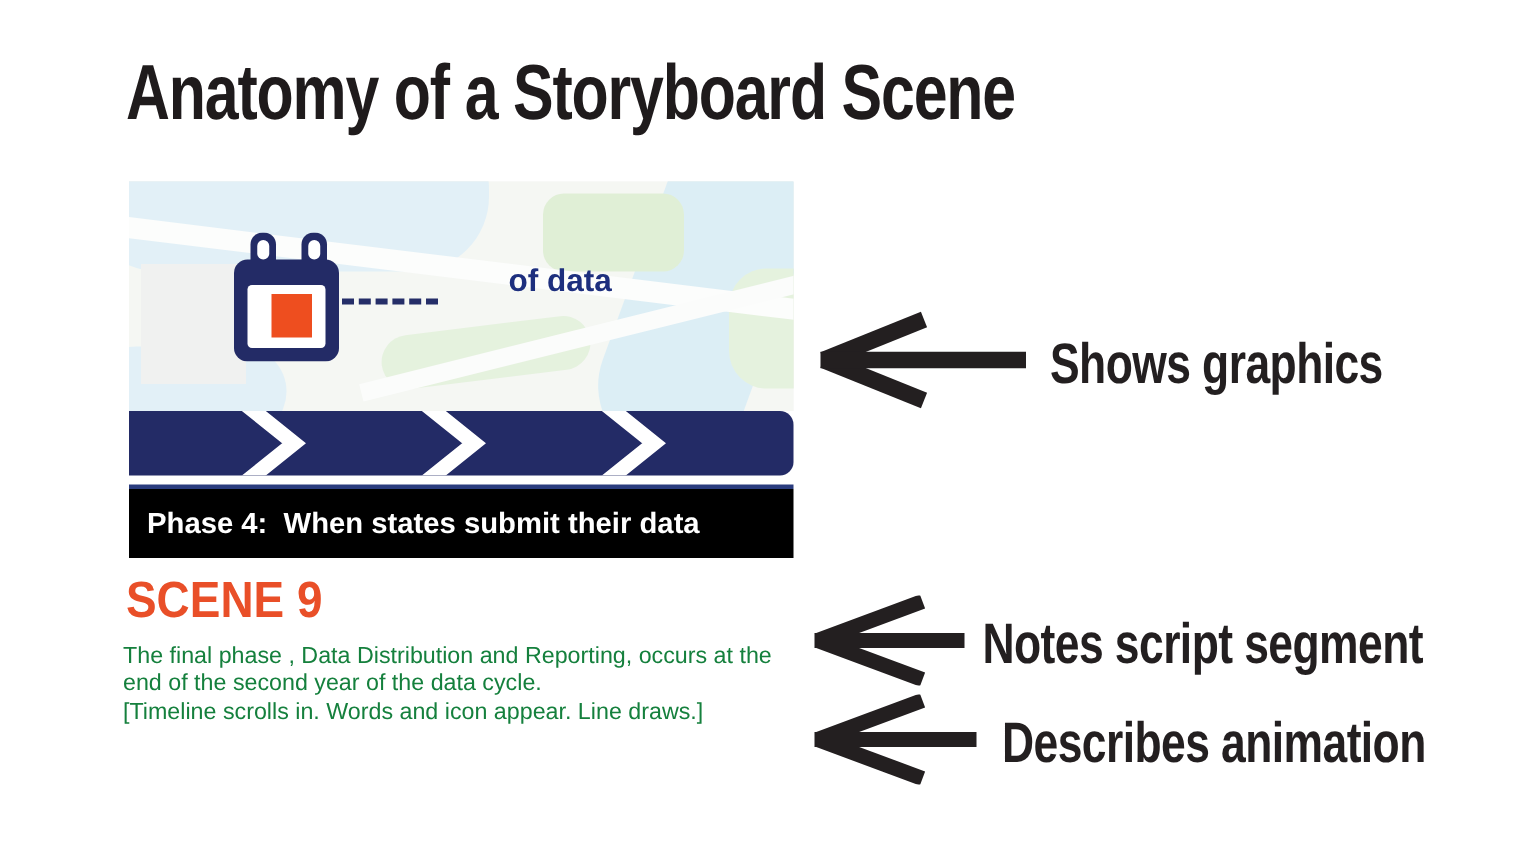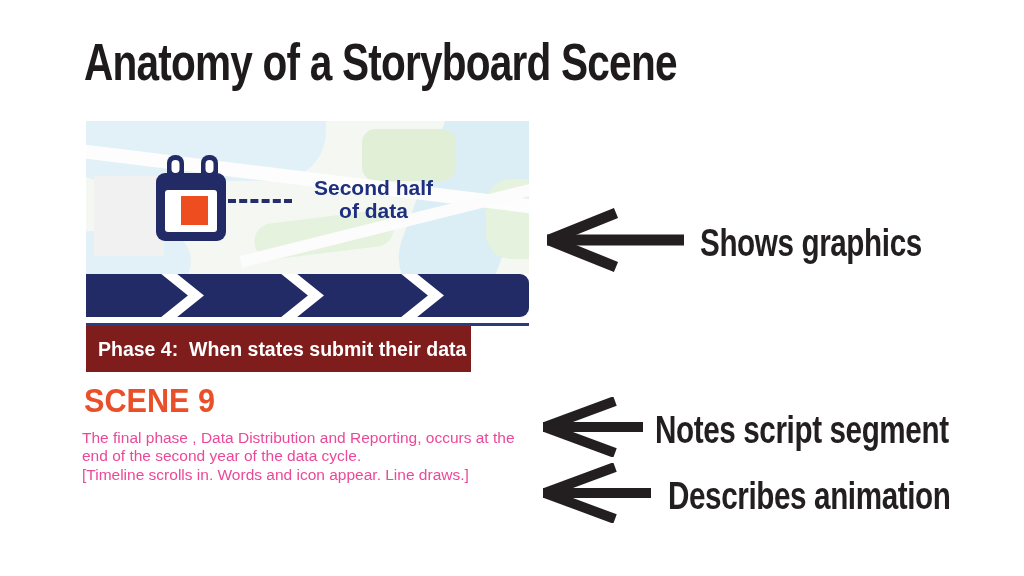--- a/index.html
+++ b/index.html
@@ -36,34 +36,34 @@
   .callout{
     position:absolute;left:215px;top:56px;width:145px;text-align:center;
     font-size:21px;font-weight:bold;color:#1d2f7e;line-height:1.08;
   }
   .timeline{
     position:absolute;left:0;top:153px;width:443px;height:43px;
     background:#232b66;border-radius:0 9px 9px 0;overflow:hidden;
   }
   .timeline svg{position:absolute;left:0;top:0;}
   .divider{position:absolute;left:0;top:202px;width:443px;height:3px;background:#2a3c7e;}
-  .phasebar{position:absolute;left:0;top:205px;width:385px;height:46px;background:#7f1d1d;}
+  .phasebar{position:absolute;left:0;top:205px;width:443px;height:46px;background:#000000;}
   .phasebar .lbl{
     position:absolute;left:12px;top:0;height:46px;line-height:46px;
     font-size:19.5px;font-weight:bold;color:#ffffff;white-space:pre;
   }
   
   .scene-heading{
     position:absolute;left:84px;top:383px;
     font-size:34px;font-weight:bold;color:#e94f28;line-height:1;
     transform:scaleX(.9);transform-origin:left top;white-space:nowrap;
   }
   .script{
     position:absolute;left:82px;top:429px;width:452px;
-    font-size:15.5px;color:#ec4899;line-height:1.18;
+    font-size:15.5px;color:#15803d;line-height:1.18;
   }
   .script p{margin:0;}
   .script p + p{}
   
   .anno-arrow{position:absolute;}
   .anno-label{
     position:absolute;font-size:38px;font-weight:bold;color:#231f20;
     line-height:1;letter-spacing:-.5px;white-space:nowrap;
     transform:scaleX(.78);transform-origin:left top;
   }
@@ -98,21 +98,20 @@
         <rect x="0" y="18" width="70" height="68" rx="9" fill="#232b66"></rect>
         <rect x="15.5" y="5" width="8" height="13" rx="4" fill="#ffffff"></rect>
         <rect x="49.5" y="5" width="8" height="13" rx="4" fill="#ffffff"></rect>
         <rect x="9" y="35" width="52" height="42" rx="3" fill="#ffffff"></rect>
         <rect x="25" y="41" width="27" height="29" fill="#ee4e1f"></rect>
       </svg>
 
       <div class="dashes"></div>
 
       <div class="callout">
-        <div>Second half</div>
         <div>of data</div>
       </div>
     </div>
 
     <div class="timeline">
       <svg width="443" height="43" viewBox="0 0 443 43">
         <polyline points="77,-5 110,21.5 77,48" fill="none" stroke="#ffffff" stroke-width="10"></polyline>
         <polyline points="197,-5 230,21.5 197,48" fill="none" stroke="#ffffff" stroke-width="10"></polyline>
         <polyline points="317,-5 350,21.5 317,48" fill="none" stroke="#ffffff" stroke-width="10"></polyline>
       </svg>

